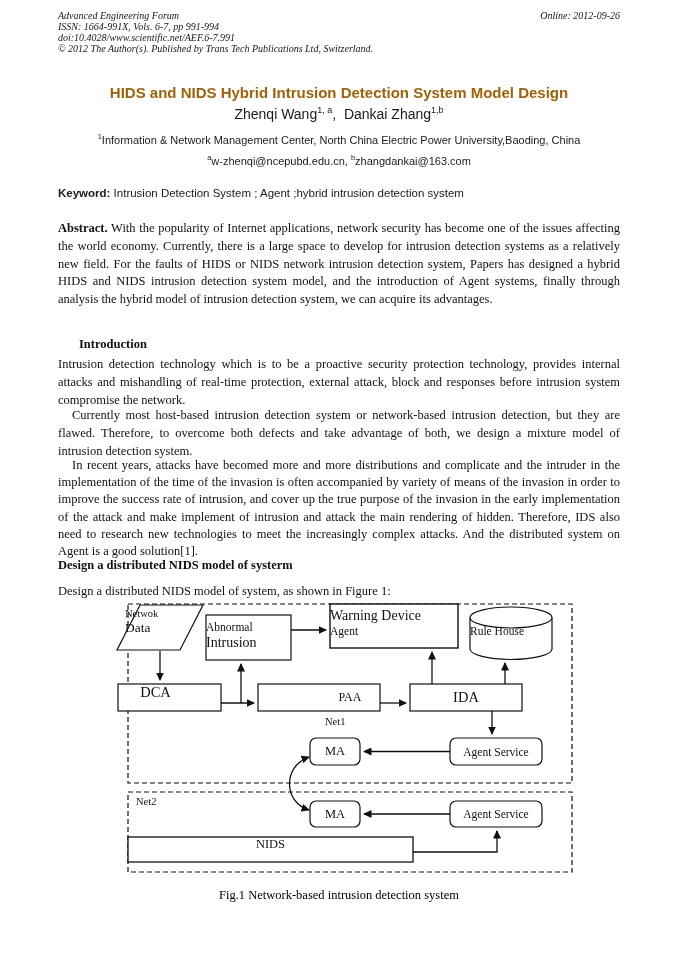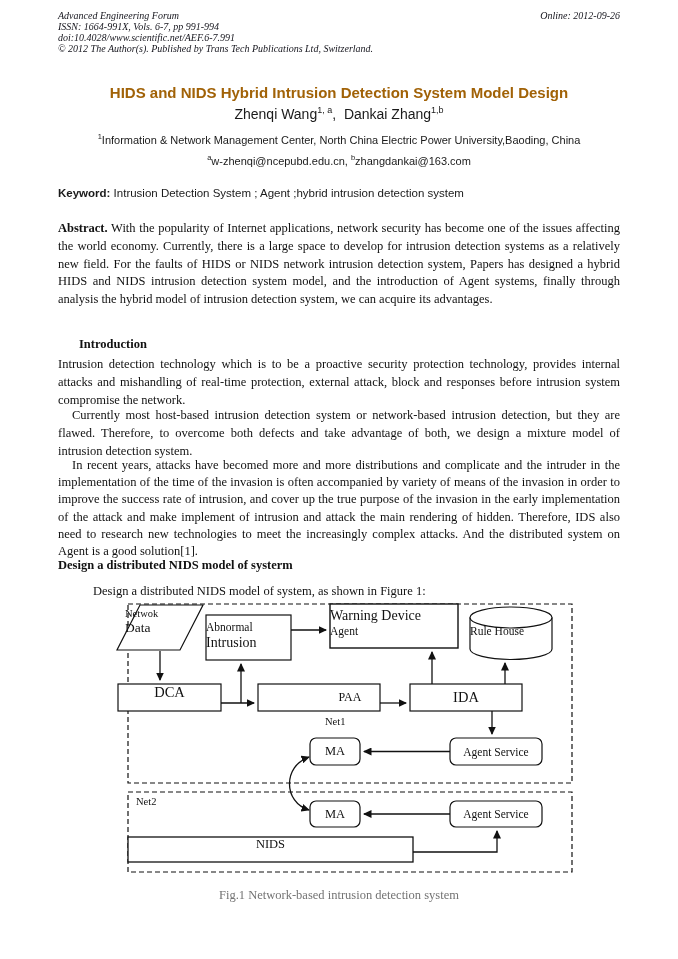--- a/index.html
+++ b/index.html
@@ -39,29 +39,29 @@
   .para{left:58px;width:562px;text-align:justify;
     font-size:12.5px;line-height:17.8px;margin:0;}
   .abstract{top:220px;}
   .h-intro{top:337px;margin-left:21px;}
   .h-sec{left:58px;font-weight:bold;font-size:12.5px;}
   .p1{top:356px;}
   .p2{top:407px;line-height:17.8px;}
   .p3{top:457px;line-height:17.2px;}
   .indent{text-indent:14px;}
   .h-design{top:558px;}
-  .design-line{top:583px;text-align:left;margin-left:35px;}
+  .design-line{top:583px;text-align:left;}
 
   
   .fig-svg{top:600px;left:0;}
   .fig-label{position:absolute;text-align:left;color:#111;}
   .lbl-sm{font-size:10.5px;line-height:13px;}
   .lbl-md{font-size:11.5px;line-height:14px;}
   .vcen{display:flex;align-items:center;justify-content:center;}
-  .caption{top:888px;left:0;right:0;text-align:center;font-size:12.5px;color:#737373;}
+  .caption{top:888px;left:0;right:0;text-align:center;font-size:12.5px;color:#000000;}
 </style>
 </head>
 <body>
 
 <div class="page">
 
   <div class="abs hdr-left">
     <div>Advanced Engineering Forum</div>
     <div>ISSN: 1664-991X, Vols. 6-7, pp 991-994</div>
     <div>doi:10.4028/www.scientific.net/AEF.6-7.991</div>
@@ -130,21 +130,21 @@
   </div>
   <div class="abs fig-label" style="top:620px;left:206px;width:85px;">
     <div class="lbl-md">Abnormal</div>
     <div style="font-size:14px;line-height:17px;">Intrusion</div>
   </div>
   <div class="abs fig-label" style="top:607px;left:330px;width:128px;">
     <div style="font-size:14px;line-height:17px;">Warning Device</div>
     <div class="lbl-md">Agent</div>
   </div>
   <div class="abs fig-label lbl-md" style="top:624px;left:470px;width:103px;">Rule House</div>
-  <div class="abs fig-label vcen" style="top:684px;left:118px;width:103px;height:16px;font-size:14.5px;">DCA</div>
+  <div class="abs fig-label vcen" style="top:684px;left:104px;width:103px;height:16px;font-size:14.5px;">DCA</div>
   <div class="abs fig-label vcen" style="top:684px;left:258px;width:122px;height:27px;font-size:12px;margin-left:31px;">PAA</div>
   <div class="abs fig-label vcen" style="top:684px;left:410px;width:112px;height:27px;font-size:14.5px;">IDA</div>
   <div class="abs fig-label lbl-sm" style="top:715px;left:325px;width:60px;">Net1</div>
   <div class="abs fig-label vcen" style="top:738px;left:310px;width:50px;height:27px;font-size:12.5px;">MA</div>
   <div class="abs fig-label vcen" style="top:738px;left:450px;width:92px;height:27px;font-size:11.5px;">Agent Service</div>
   <div class="abs fig-label lbl-sm" style="top:795px;left:136px;width:60px;text-align:left;">Net2</div>
   <div class="abs fig-label vcen" style="top:801px;left:310px;width:50px;height:26px;font-size:12.5px;">MA</div>
   <div class="abs fig-label vcen" style="top:801px;left:450px;width:92px;height:26px;font-size:11.5px;">Agent Service</div>
   <div class="abs fig-label vcen" style="top:837px;left:128px;width:285px;height:15px;font-size:12.5px;">NIDS</div>
 

